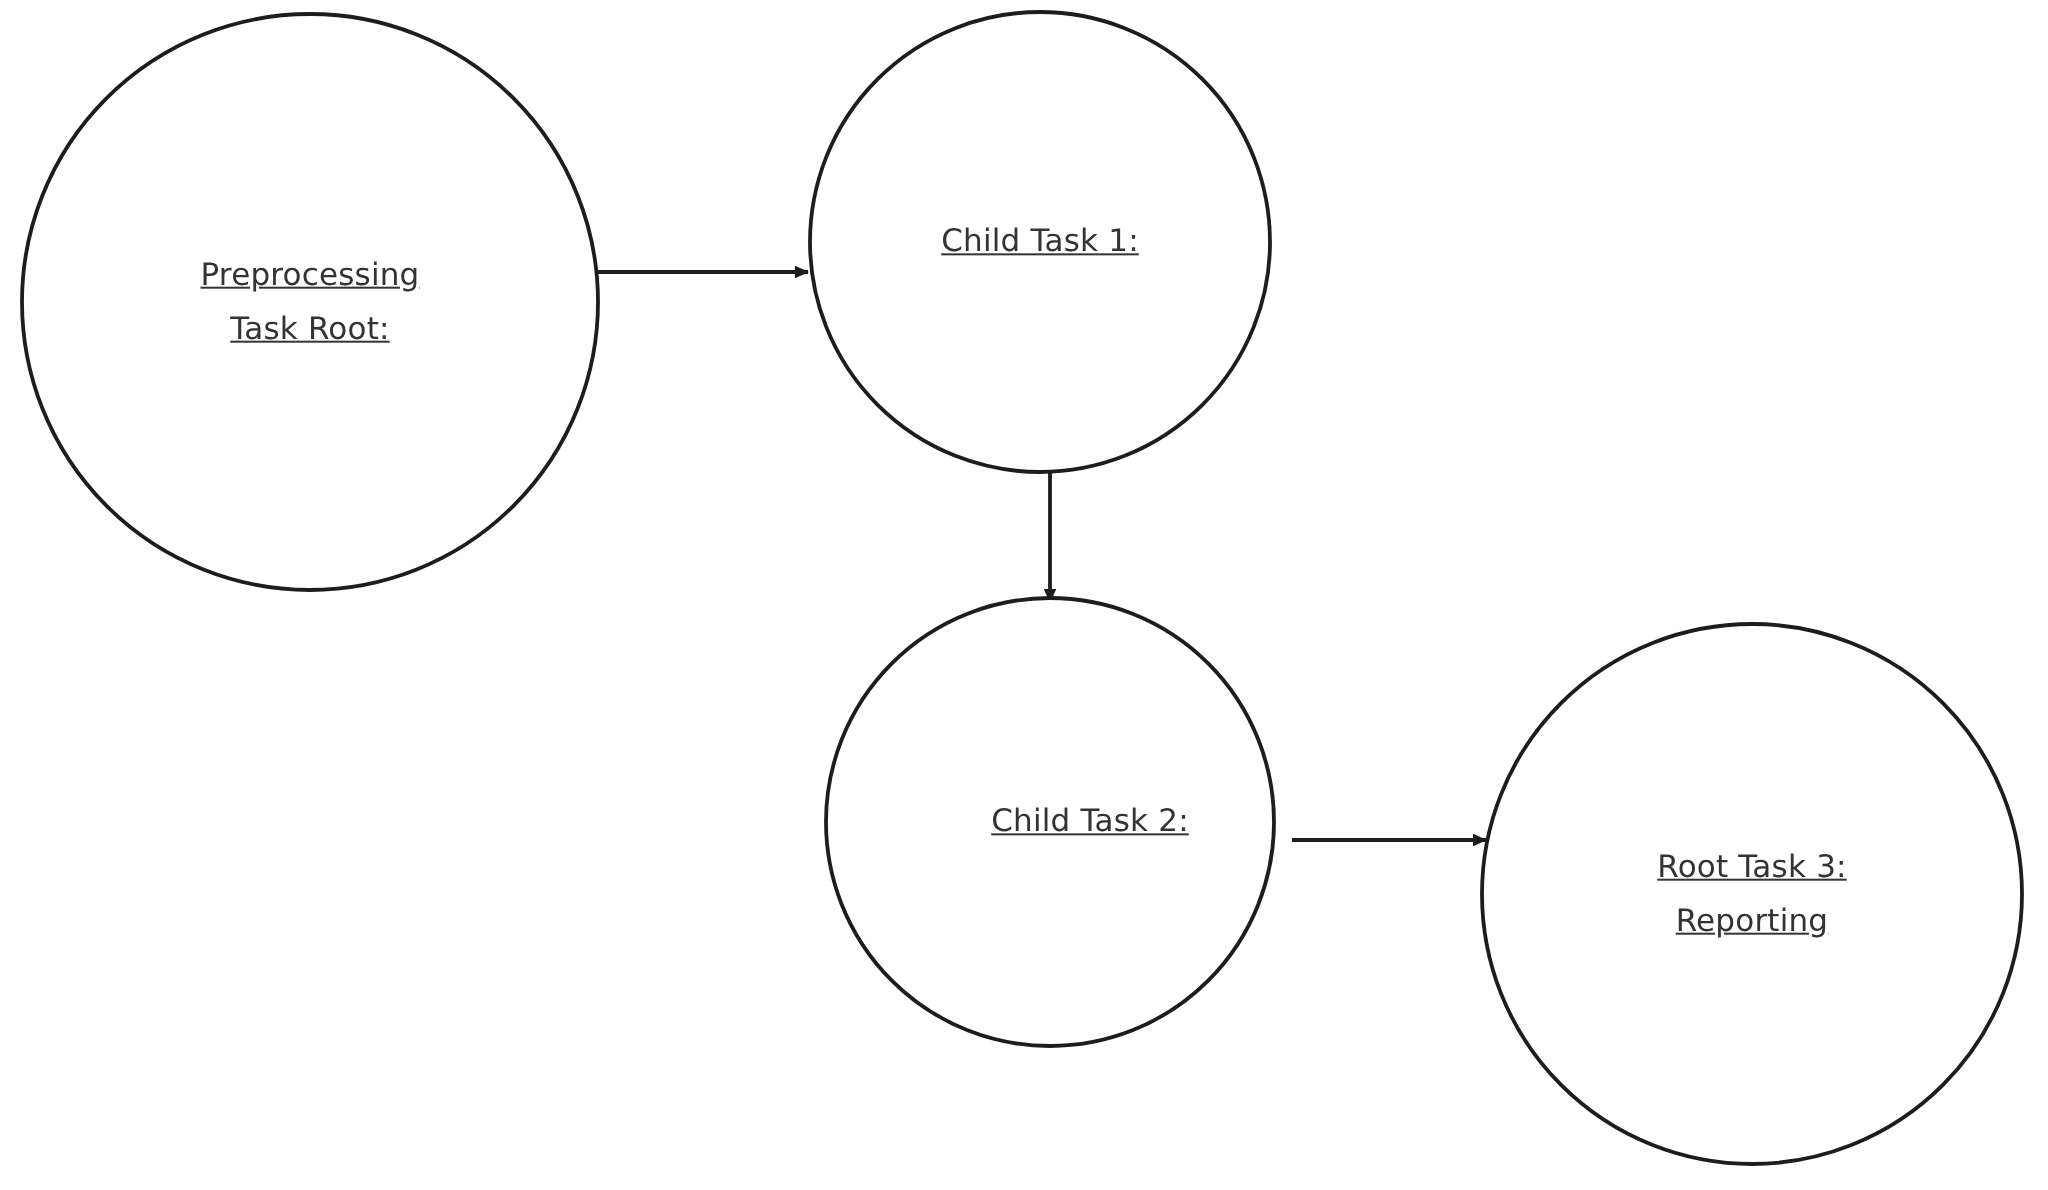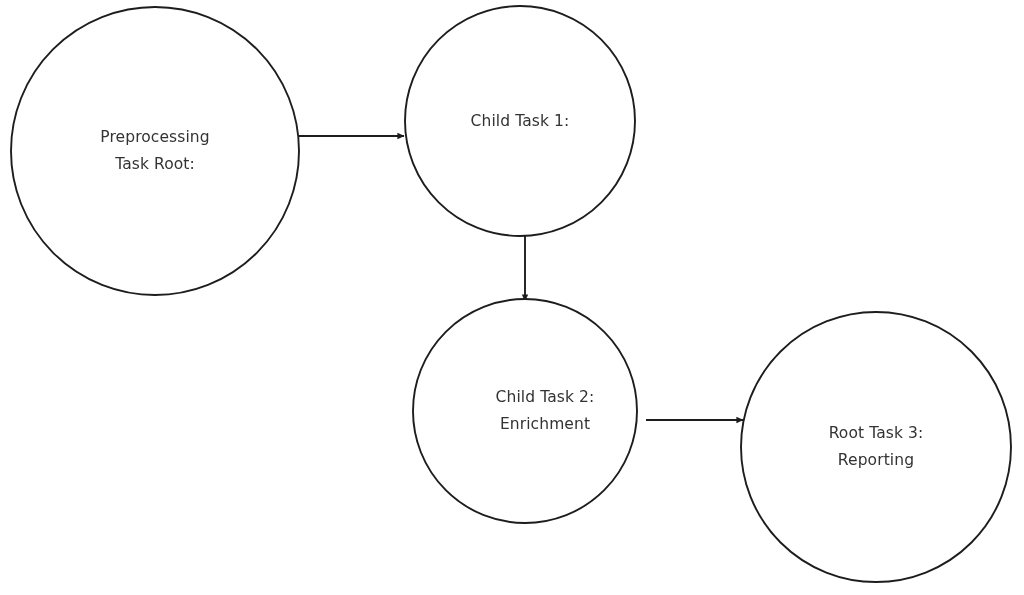--- a/index.html
+++ b/index.html
@@ -49,20 +49,21 @@
     font-family: "DejaVu Sans", "Liberation Sans", sans-serif;
     font-size: 15.5px;
     line-height: 1.72;
     letter-spacing: 0.1px;
     white-space: nowrap;
     transform: translate(-50%, -50%);
     pointer-events: none;
   }
   .node-label .lbl-line {
     display: block;
+    text-decoration: underline;
   }
 </style>
 </head>
 <body>
 
 <div id="diagram-root" style="background: rgb(255, 255, 255);">
 
   <svg id="diagram-svg" viewBox="0 0 1024 595" xmlns="http://www.w3.org/2000/svg">
 
     <defs>
@@ -92,21 +93,20 @@
     <span class="lbl-line">Preprocessing</span>
     <span class="lbl-line">Task Root:</span>
   </div>
 
   <div class="node-label" style="left: 520px; top: 121px; color: rgb(51, 51, 51);">
     <span class="lbl-line">Child Task 1:</span>
   </div>
 
   <div class="node-label" style="left: 525px; top: 411px; color: rgb(51, 51, 51); margin-left: 20px;">
     <span class="lbl-line">Child Task 2:</span>
-    <span class="lbl-line">Enrichment</span>
   </div>
 
   <div class="node-label" style="left: 876px; top: 447px; color: rgb(51, 51, 51);">
     <span class="lbl-line">Root Task 3:</span>
     <span class="lbl-line">Reporting</span>
   </div>
 
 </div>
 
 </body></html>

